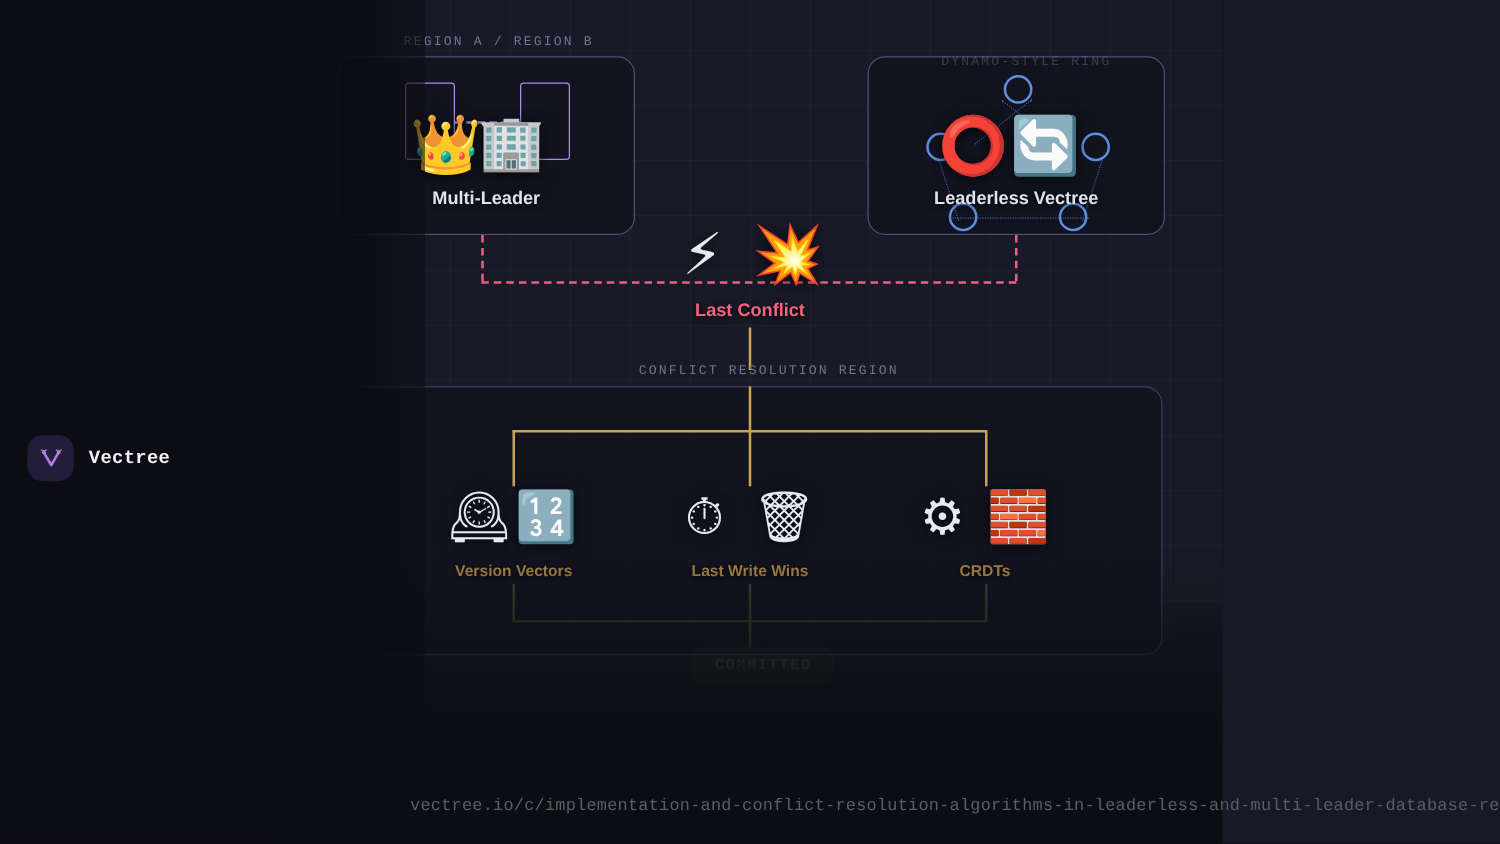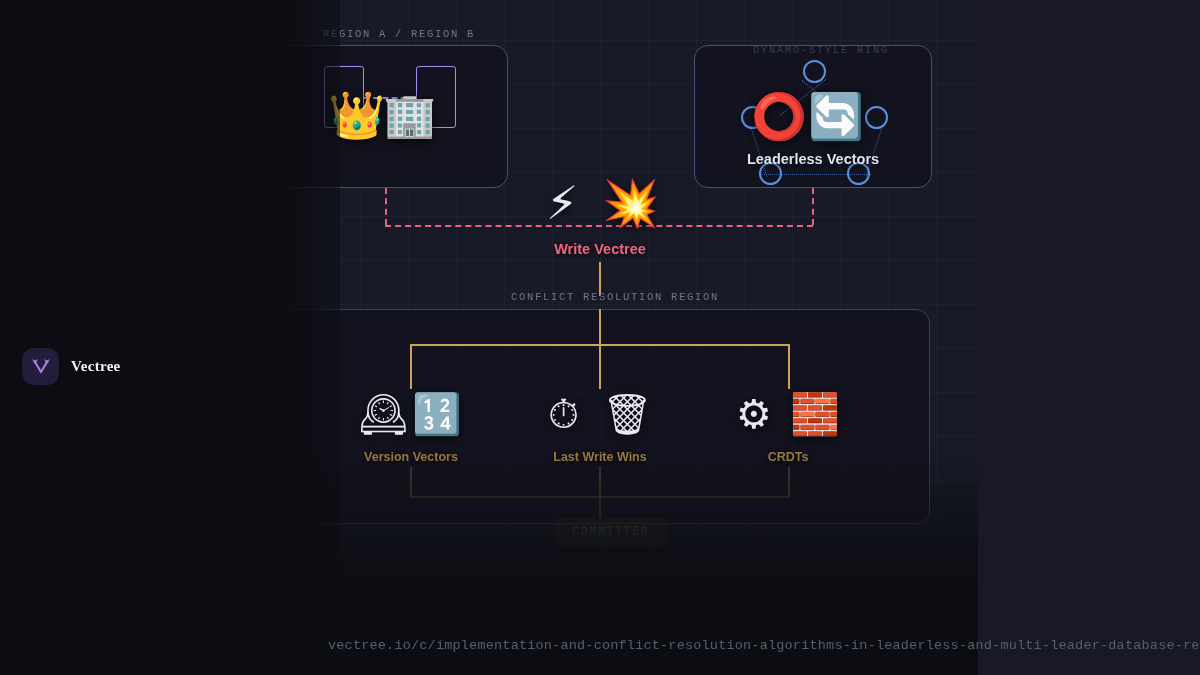--- a/index.html
+++ b/index.html
@@ -148,21 +148,21 @@
     position:absolute; left:22px; top:348px;
     display:flex; align-items:center; gap:12px;
   }
   #brand-logo {
     width:37px; height:37px; border-radius:12px;
     background:#221d3b;
     display:flex; align-items:center; justify-content:center;
     flex:none;
   }
   #brand-name {
-    font-family:Liberation Serif, serif;
+    font-family:Liberation Mono, monospace;
     font-size:15px;
     font-weight:bold;
     color:#f2f2f7;
     letter-spacing:0.3px;
   }
   #headline {
     position:absolute; left:20px; top:390px; width:330px;
     font-family:"Liberation Mono", monospace;
     font-size:29.5px;
     line-height:33px;
@@ -190,51 +190,52 @@
   <div id="stage-grid"></div>
 
   <div class="sec-label" style="left:99px; top:28px;">REGION A / REGION B</div>
 
   <div class="card" style="left:46px; top:45px; width:238px; height:143px;">
     <div class="ml-node" style="left:53px; top:20px;"></div>
     <div class="ml-node" style="left:145px; top:20px;"></div>
     <div class="ml-link" style="left:93px; top:51px; width:52px;"></div>
     <div class="emoji" style="left:57px; top:46px; font-size:46px;">👑</div>
     <div class="emoji" style="left:112px; top:48px; font-size:43px;">🏢</div>
+    <div class="card-title" style="top:105px;">Multi-Leader</div>
   </div>
 
   <div class="sec-label" style="left:529px; top:44px;">DYNAMO-STYLE RING</div>
 
   <div class="card" style="left:470px; top:45px; width:238px; height:143px;">
 
     <div class="q-edge" style="left:107px; top:34px; width:58px; transform:rotate(38deg);"></div>
     <div class="q-edge" style="left:131px; top:34px; width:58px; transform:rotate(142deg);"></div>
     <div class="q-edge" style="left:56px; top:80px; width:53px; transform:rotate(72deg);"></div>
     <div class="q-edge" style="left:188px; top:80px; width:53px; transform:rotate(108deg);"></div>
     <div class="q-edge" style="left:64px; top:128px; width:112px;"></div>
 
     <div class="q-node" style="left:108px; top:14px;"></div>
     <div class="q-node" style="left:46px;  top:60px;"></div>
     <div class="q-node" style="left:170px; top:60px;"></div>
     <div class="q-node" style="left:64px;  top:116px;"></div>
     <div class="q-node" style="left:152px; top:116px;"></div>
 
     <div class="emoji" style="left:56px; top:48px; font-size:45px;">⭕</div>
     <div class="emoji" style="left:113px; top:48px; font-size:45px;">🔄</div>
-    <div class="card-title" style="top:105px;">Leaderless Vectors</div>
+    <div class="card-title" style="top:105px;">Leaderless Vectree</div>
   </div>
 
   <div class="conflict-line dash-v" style="left:161px; top:188px; height:37px;"></div>
   <div class="conflict-line dash-v" style="left:588px; top:188px; height:37px;"></div>
   <div class="conflict-line dash-h" style="left:161px; top:225px; width:428px;"></div>
 
   <div class="emoji" style="left:322px; top:180px; font-size:46px;">⚡</div>
   <div class="emoji" style="left:378px; top:180px; font-size:46px;">💥</div>
 
-  <div id="write-conflict-label" style="left:276px; top:241px; width:200px;">Write Vectree</div>
+  <div id="write-conflict-label" style="left:276px; top:241px; width:200px;">Last Conflict</div>
 
   <div class="amber-v" style="left:375px; top:262px; height:34px;"></div>
 
   <div class="sec-label" style="left:287px; top:291px;">CONFLICT RESOLUTION REGION</div>
 
   <div class="card" style="left:46px; top:309px; width:660px; height:215px; border-color:#3a4063;">
   </div>
 
   <div class="amber-v" style="left:375px; top:309px; height:36px;"></div>
   <div class="amber-h" style="left:186px; top:344px; width:379px;"></div>

